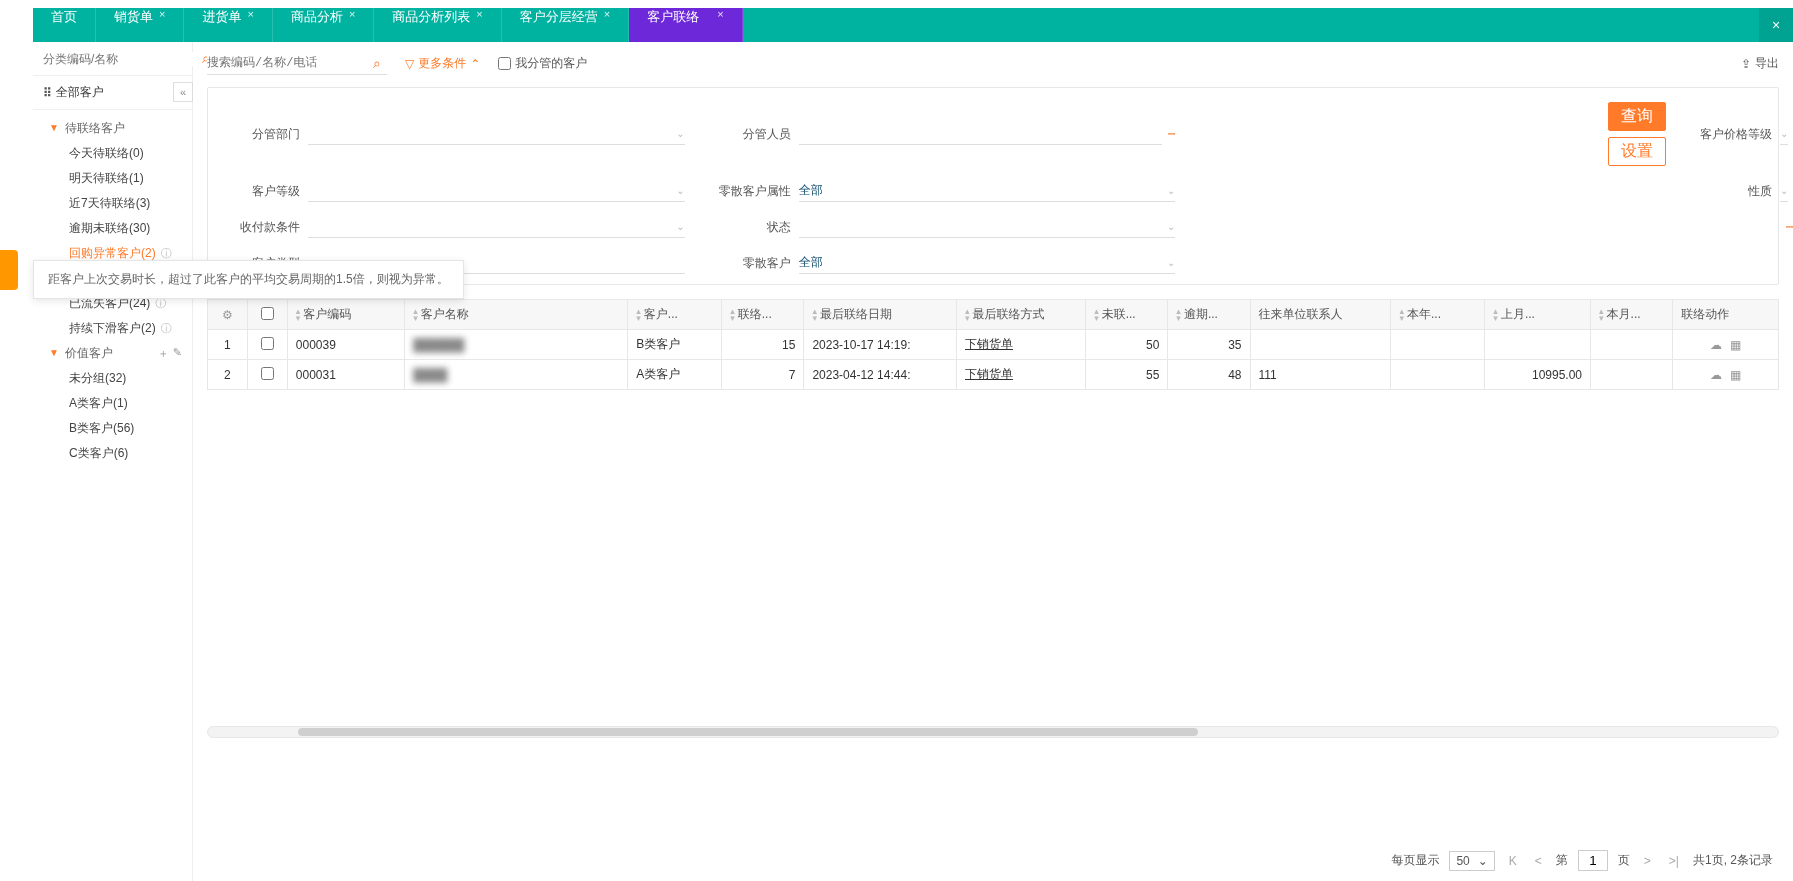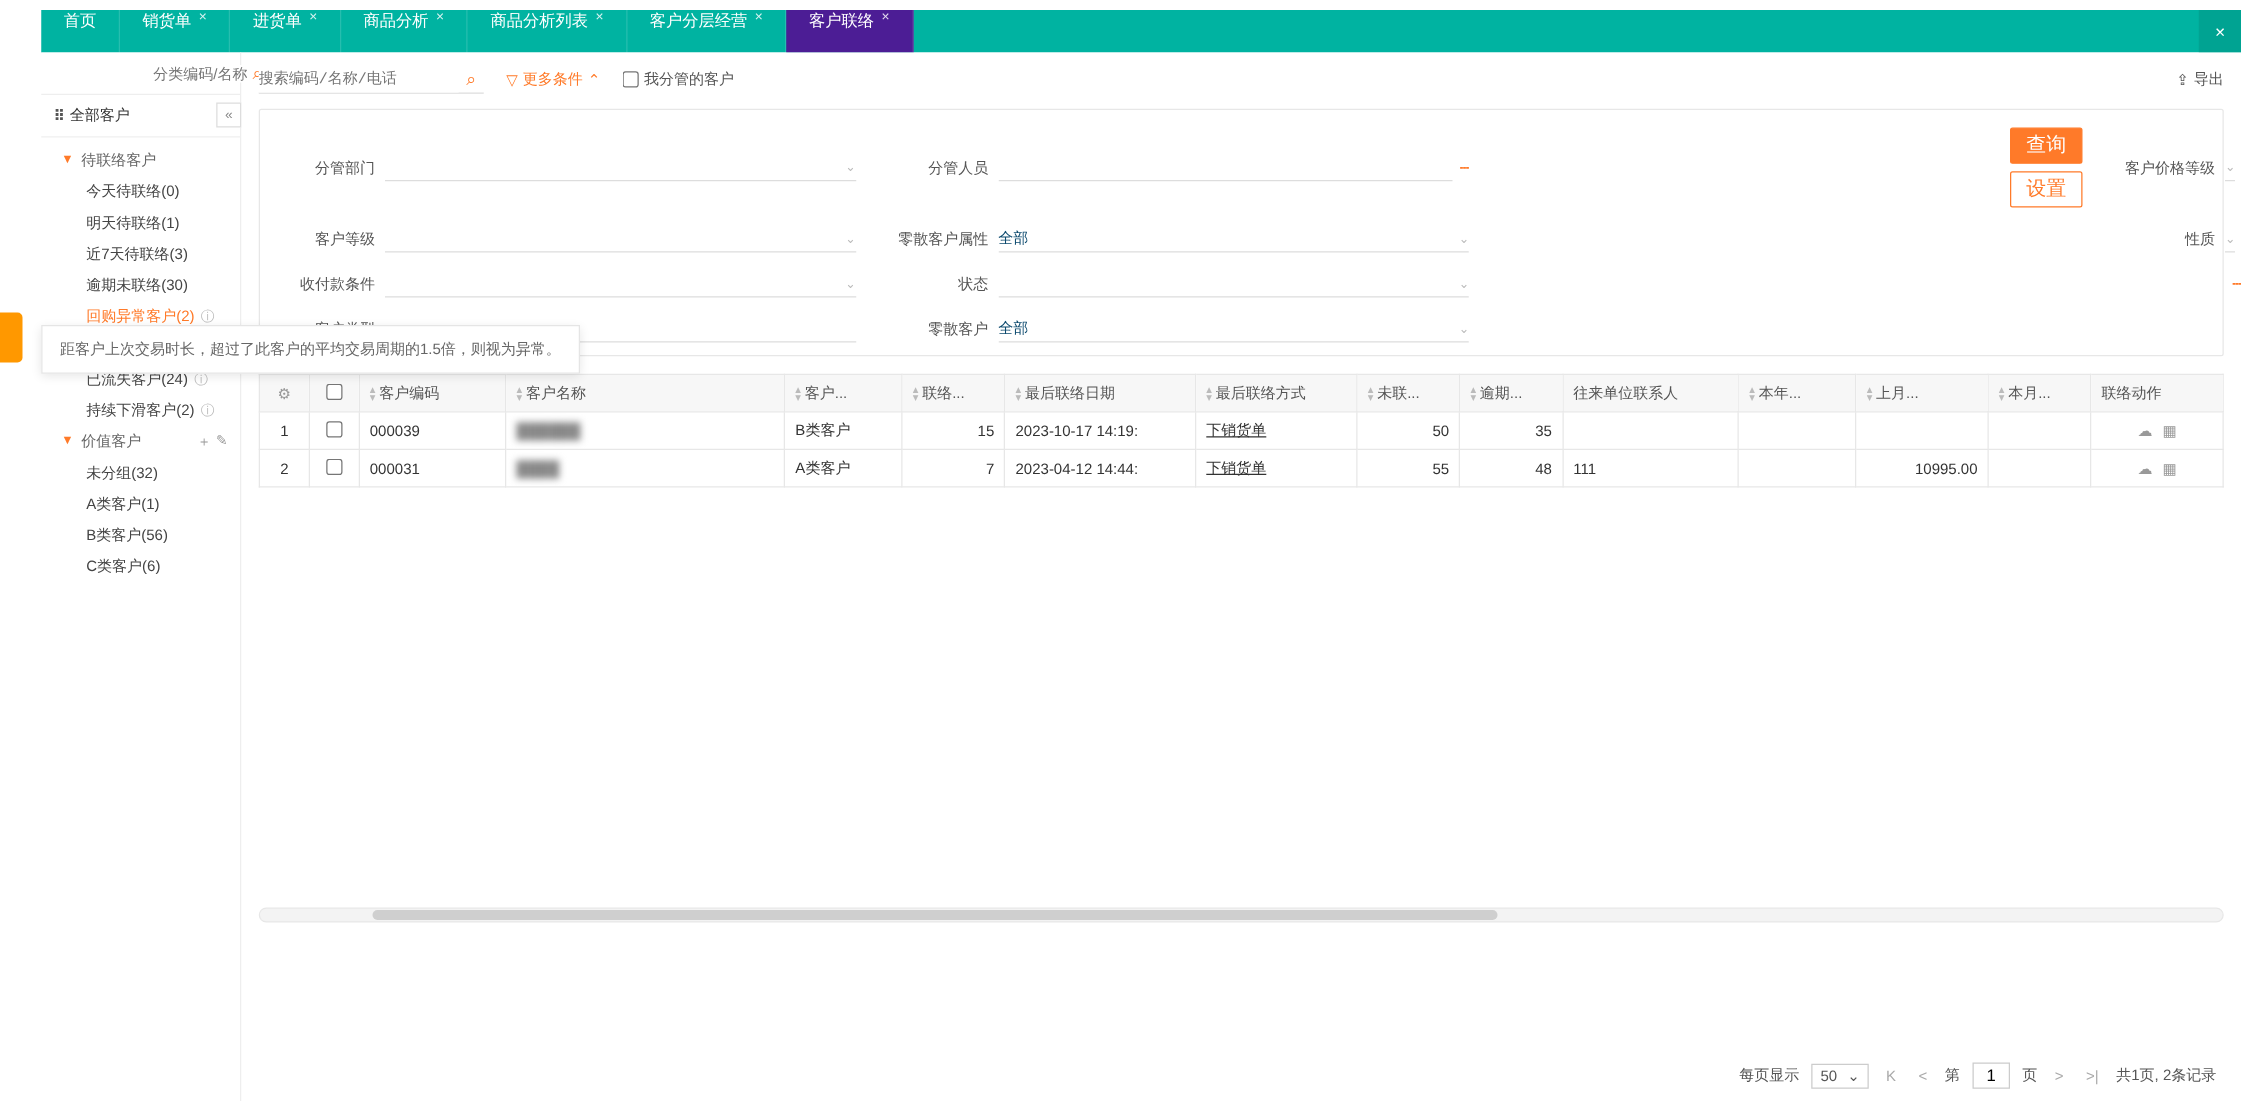--- a/index.html
+++ b/index.html
@@ -5,32 +5,32 @@
   * { box-sizing: border-box; margin: 0; padding: 0; }
   body { font-family: "Microsoft YaHei", Arial, sans-serif; font-size: 12px; color: #333; background: #fff; }
   .app { width: 1793px; height: 881px; position: relative; overflow: hidden; background:#fff;}
 
   
   .orange-stub { position:absolute; left:0; top:250px; width:18px; height:40px; background:#ff9800; border-radius:0 4px 4px 0;}
 
   
   .tabbar { position:absolute; left:33px; right:0; top:8px; height:34px; background:#00b3a1; display:flex; align-items:stretch; color:#fff;}
   .tab { display:flex; align-items:flex-start; padding:0 18px; font-size:13px; cursor:pointer; white-space:nowrap; border-right:1px solid rgba(255,255,255,0.15);}
-  .tab.active { background:#4c1d95;}
+  .tab.active { background:#6d28d9;gap:12px;}
   .tab .tclose { margin-left:6px; font-size:11px; opacity:.85;}
   .tabbar-close { margin-left:auto; width:34px; display:flex; align-items:center; justify-content:center; background:#00a392; cursor:pointer;}
   .tabbar-close span{font-size:14px;}
 
   
   .workspace { position:absolute; left:33px; right:0; top:42px; bottom:0; background:#fff;}
 
   
   .sidebar { position:absolute; left:0; top:0; bottom:0; width:160px; border-right:1px solid #eee;}
   .sb-search { display:flex; align-items:center; padding:8px 10px; border-bottom:1px solid #eee;}
-  .sb-search input { flex:1; border:none; outline:none; font-size:12px; color:#1d4ed8;text-align:right;}
+  .sb-search input { flex:1; border:none; outline:none; font-size:12px; color:#1d4ed8;}
   .sb-search .sicon { color:#ff7a29; font-size:14px; margin-left:4px;}
   .sb-allrow { display:flex; align-items:center; padding:8px 10px; border-bottom:1px solid #f0f0f0; background:#fff; position:relative;}
   .sb-allrow .dots{letter-spacing:-2px;color:#555;margin-right:6px;font-weight:bold;}
   .sb-collapse { position:absolute; right:-1px; top:6px; width:20px; height:20px; border:1px solid #ddd; background:#fff; display:flex; align-items:center; justify-content:center; color:#888; font-size:11px;}
   .sb-tree { padding:6px 0 0 0;}
   .sb-group { padding:4px 10px 4px 16px; color:#666; display:flex; align-items:center;}
   .sb-group .tri{color:#ff7a29;margin-right:6px;font-size:10px;display:inline-block;transform:translateY(-1px);}
   .sb-group .gicons{margin-left:auto;display:flex;gap:4px;color:#999;}
   .sb-group .gicons span{font-size:11px;}
   .sb-item { padding:4px 10px 4px 36px; color:#444; display:flex; align-items:center; cursor:pointer;}

